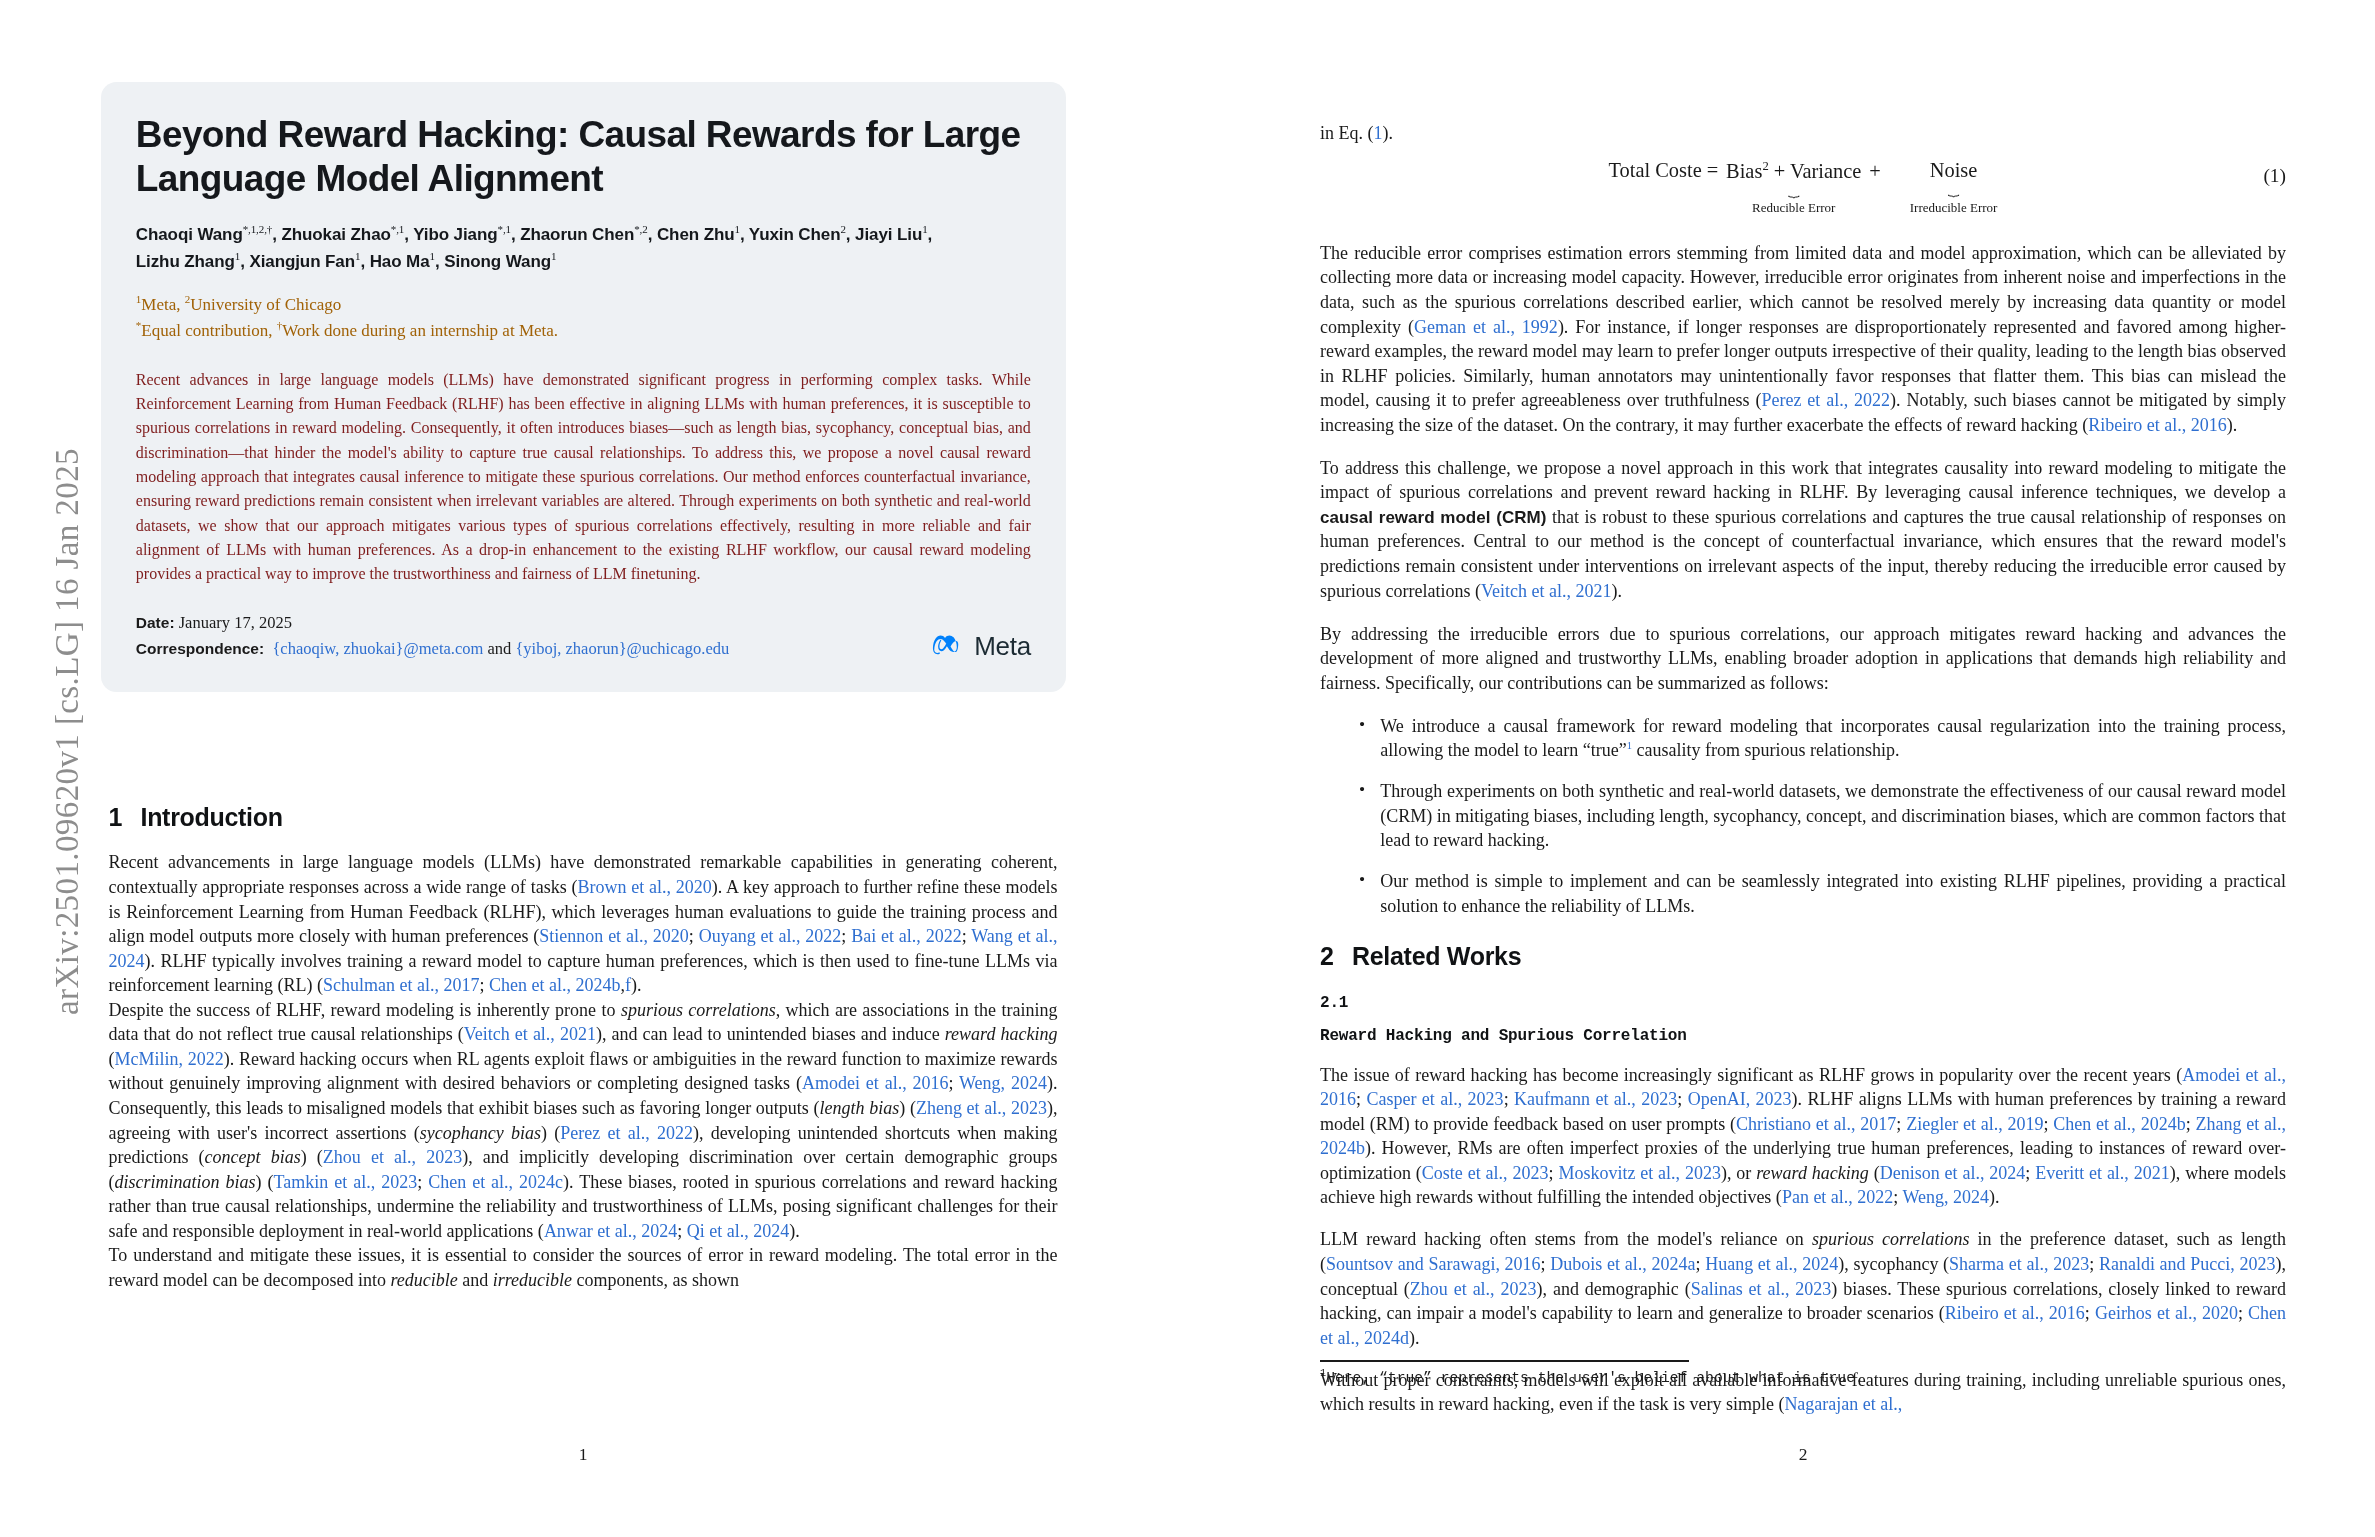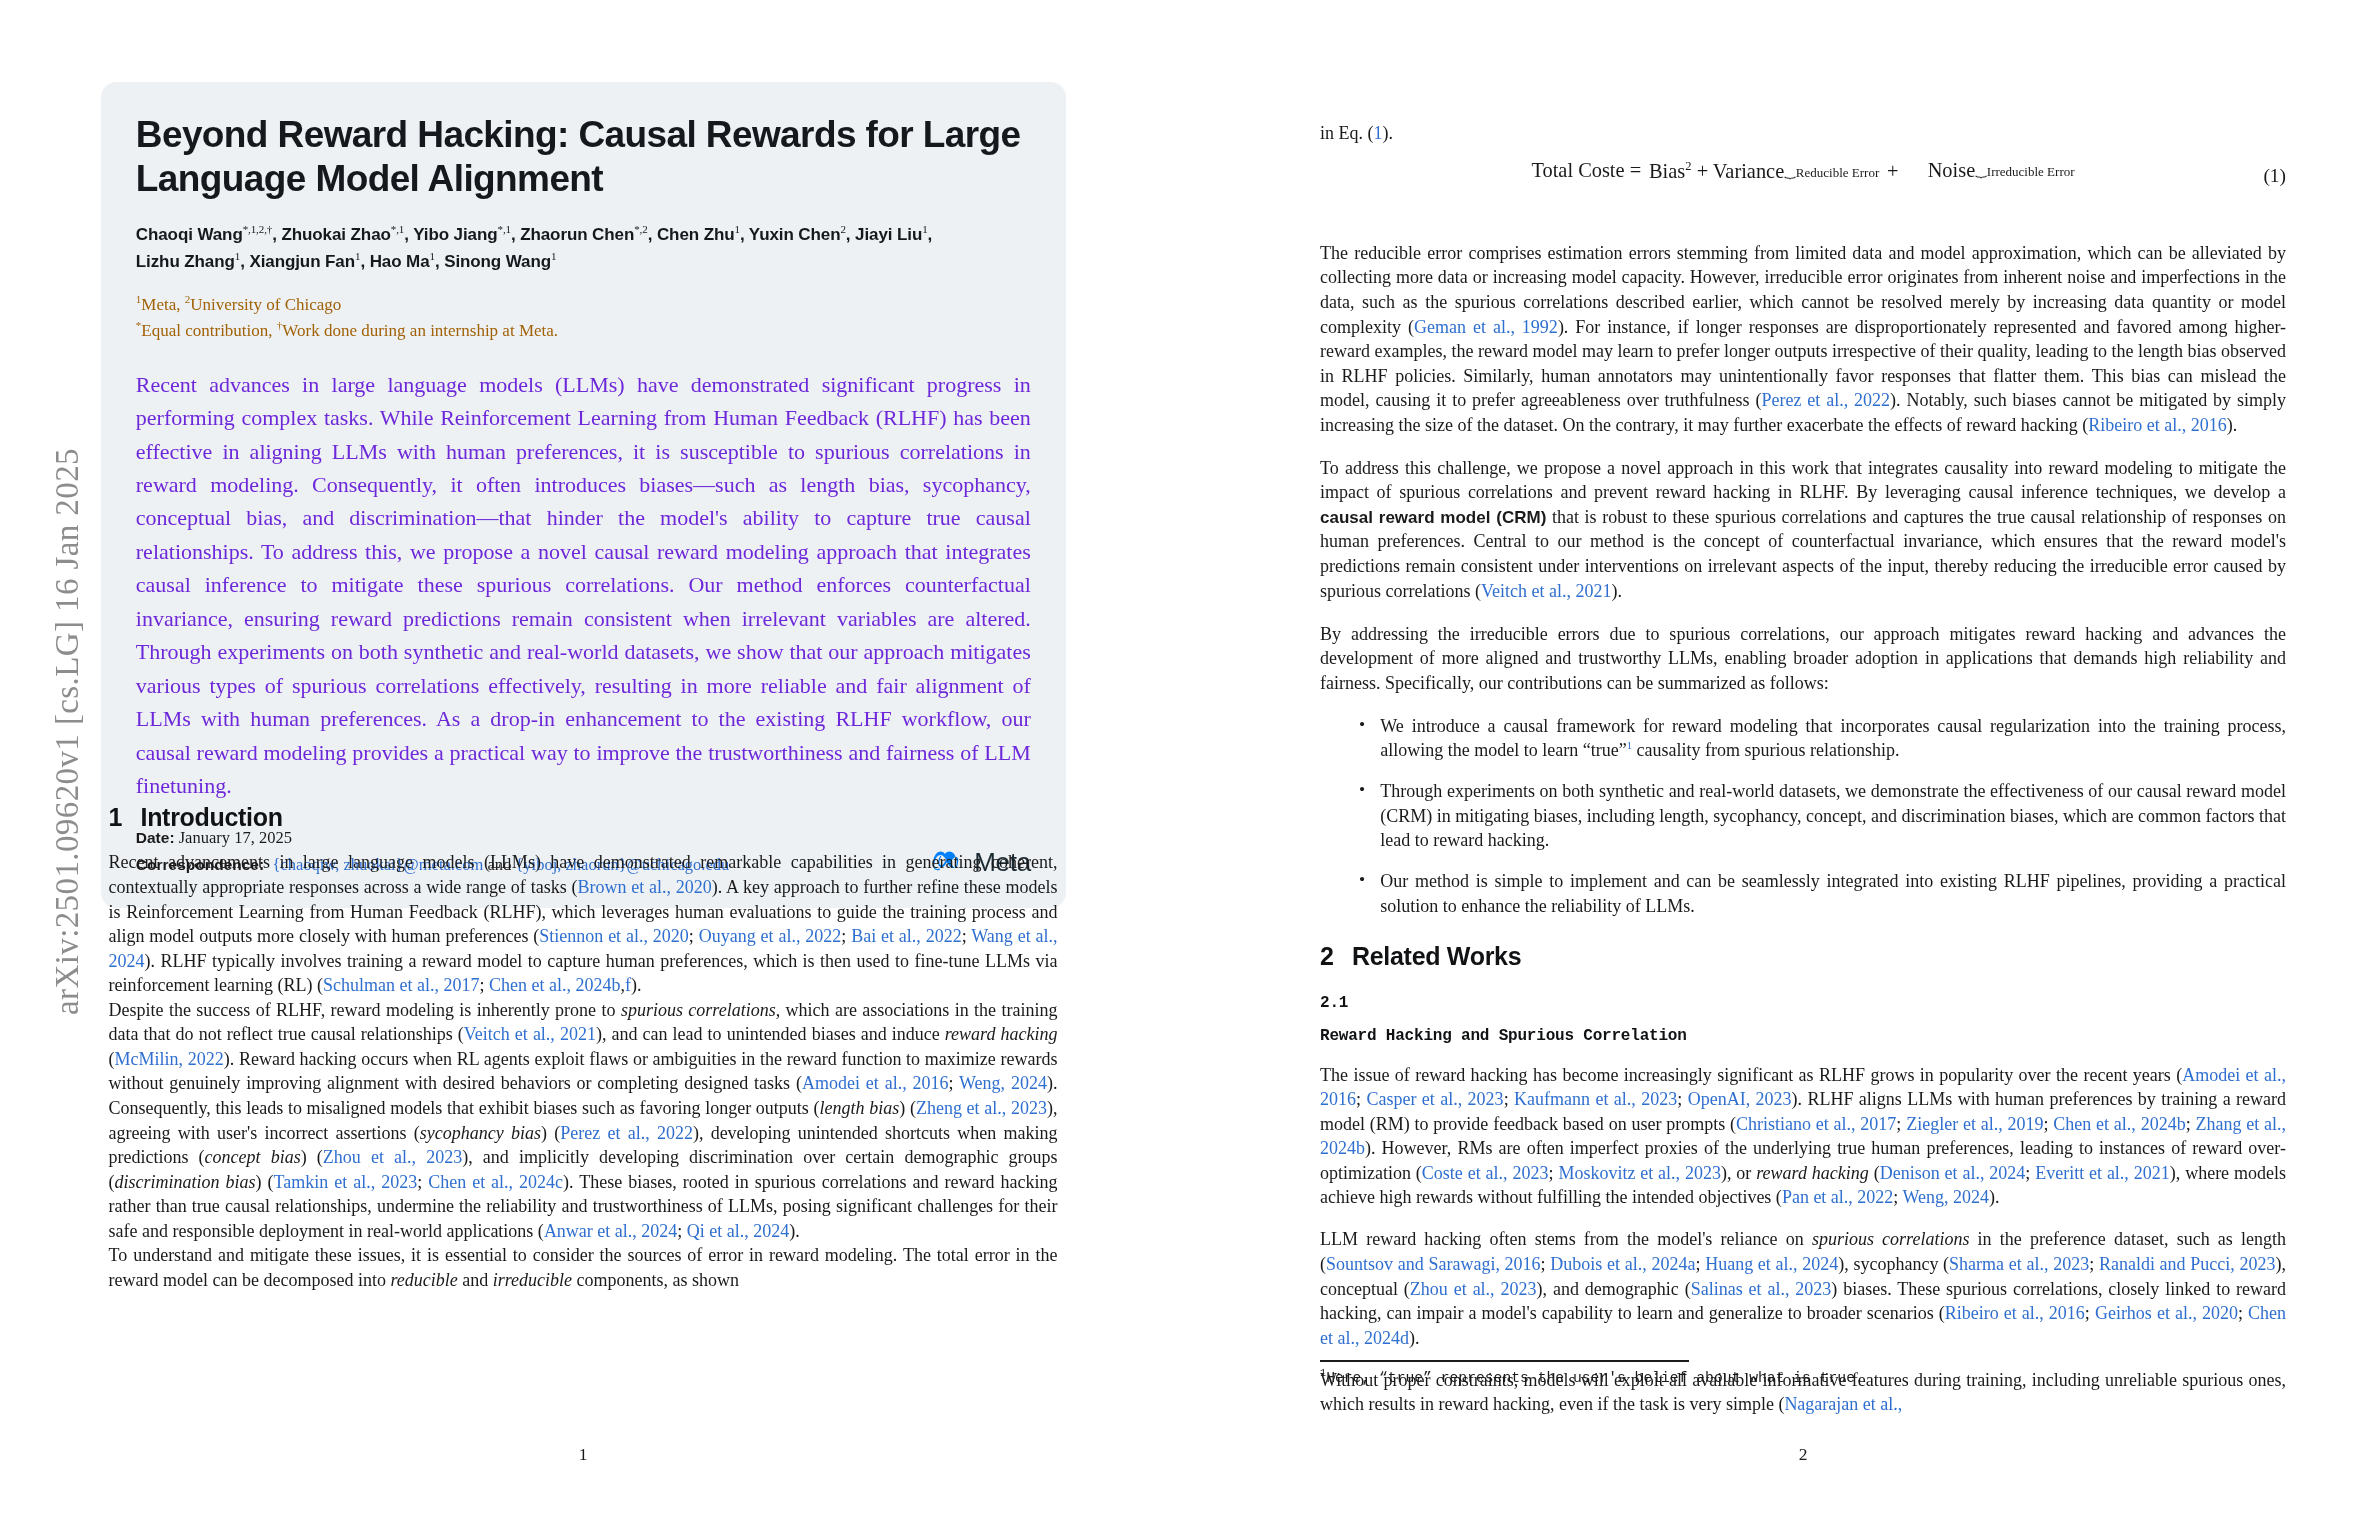--- a/index.html
+++ b/index.html
@@ -77,24 +77,24 @@
   .affil {
     font-family: "Liberation Serif", serif;
     font-size: 17px;
     line-height: 1.48;
     color: #a16207;
     margin: 0;
   }
   .affil sup { font-size: 11px; }
   .abstract {
     font-family: "Liberation Serif", serif;
-    font-size: 22px;
+    font-size: 16px;
     line-height: 1.52;
     text-align: justify;
-    color: #6d28d9;
+    color: #7f1d1d;
     margin: 25px 0 0 0;
     hyphens: auto;
   }
   .meta-lines {
     margin-top: 23px;
     font-family: "Liberation Serif", serif;
     font-size: 16.5px;
     line-height: 1.62;
     position: relative;
   }
@@ -186,21 +186,21 @@
     position: relative;
     display: flex;
     align-items: flex-start;
     justify-content: center;
     font-family: "Liberation Serif", serif;
     font-size: 20.4px;
     margin: 13.6px 0 7.8px 0;
     min-height: 72px;
   }
   .eq-core { display: flex; align-items: flex-start; gap: 7.8px; }
-  .brace-group { display: inline-flex; flex-direction: row; align-items: center; }
+  .brace-group { display: inline-flex; flex-direction: column; align-items: center; }
   .brace-group .top { white-space: nowrap; }
   .brace-group .brace {
     font-size: 19.4px; line-height: 0.6; margin-top: 2.9px;
     transform: scaleY(0.55);
   }
   .brace-group .cap {
     font-size: 13px; margin-top: 2.9px; white-space: nowrap;
   }
   .eq-num {
     position: absolute; right: 0; top: 5.8px; font-size: 19.4px;

